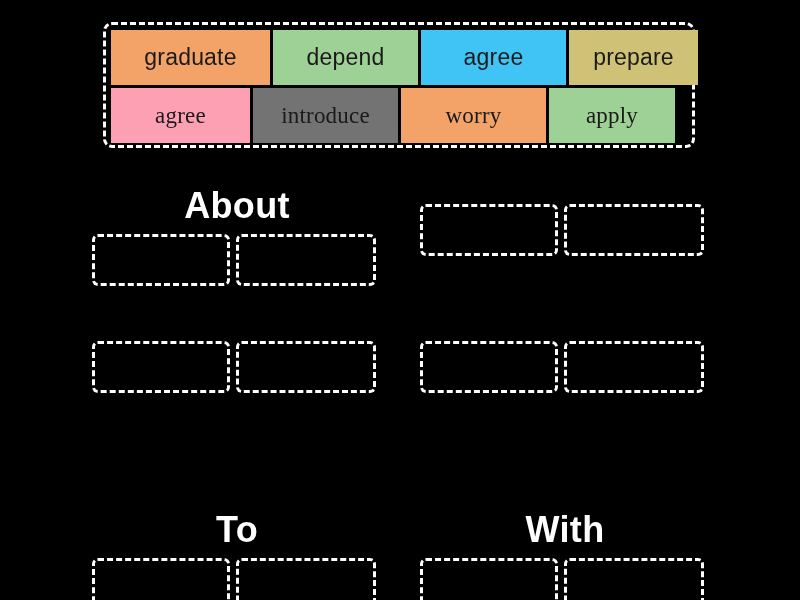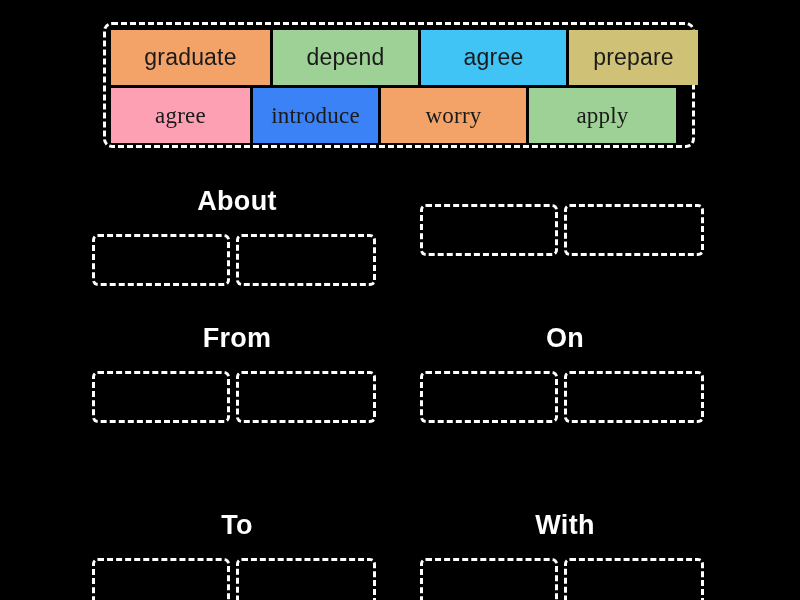--- a/index.html
+++ b/index.html
@@ -54,21 +54,21 @@
   }
 
   
   .group {
     position: absolute;
     width: 290px;
   }
   .group-title {
     text-align: center;
     color: #ffffff;
-    font-size: 27px;
+    font-size: 36px;
     font-weight: bold;
     line-height: 1;
     letter-spacing: 0.3px;
     height: 30px;
     user-select: none;
   }
   .slot-row {
     display: flex;
     gap: 6px;
     margin-top: 16px;
@@ -107,27 +107,27 @@
     </div>
     <div class="word-tile" style="background: rgb(207, 194, 118); width: 129px;">
       <span>prepare</span>
     </div>
   </div>
 
   <div class="bank-row">
     <div class="word-tile" style="background: rgb(253, 160, 180); width: 139px;">
       <span>agree</span>
     </div>
-    <div class="word-tile" style="background: #3b82f6; width: 125px;">
+    <div class="word-tile" style="background: #737373; width: 145px;">
       <span>introduce</span>
     </div>
     <div class="word-tile" style="background: rgb(244, 163, 104); width: 145px;">
       <span>worry</span>
     </div>
-    <div class="word-tile" style="background: rgb(158, 209, 149); width: 147px;">
+    <div class="word-tile" style="background: rgb(158, 209, 149); width: 126px;">
       <span>apply</span>
     </div>
   </div>
 
 </div>
 
 <div class="group col-left row-1">
   <div class="group-title">About</div>
   <div class="slot-row">
     <div class="drop-slot slot-a"></div>
@@ -136,29 +136,27 @@
 </div>
 
 <div class="group col-right row-1">
   <div class="slot-row">
     <div class="drop-slot slot-a"></div>
     <div class="drop-slot slot-b"></div>
   </div>
 </div>
 
 <div class="group col-left row-2">
-  <div class="group-title">From</div>
   <div class="slot-row">
     <div class="drop-slot slot-a"></div>
     <div class="drop-slot slot-b"></div>
   </div>
 </div>
 
 <div class="group col-right row-2">
-  <div class="group-title">On</div>
   <div class="slot-row">
     <div class="drop-slot slot-a"></div>
     <div class="drop-slot slot-b"></div>
   </div>
 </div>
 
 <div class="group col-left row-3">
   <div class="group-title">To</div>
   <div class="slot-row">
     <div class="drop-slot slot-a"></div>

